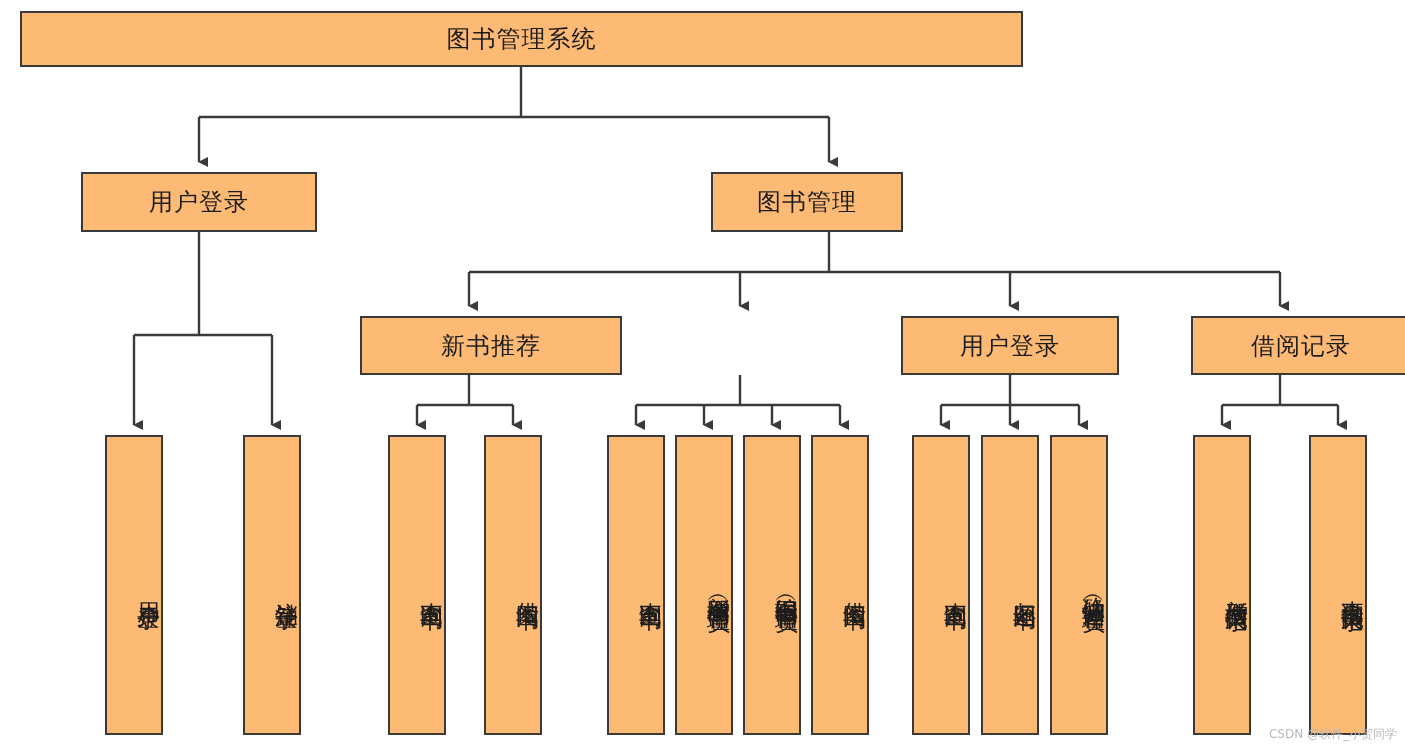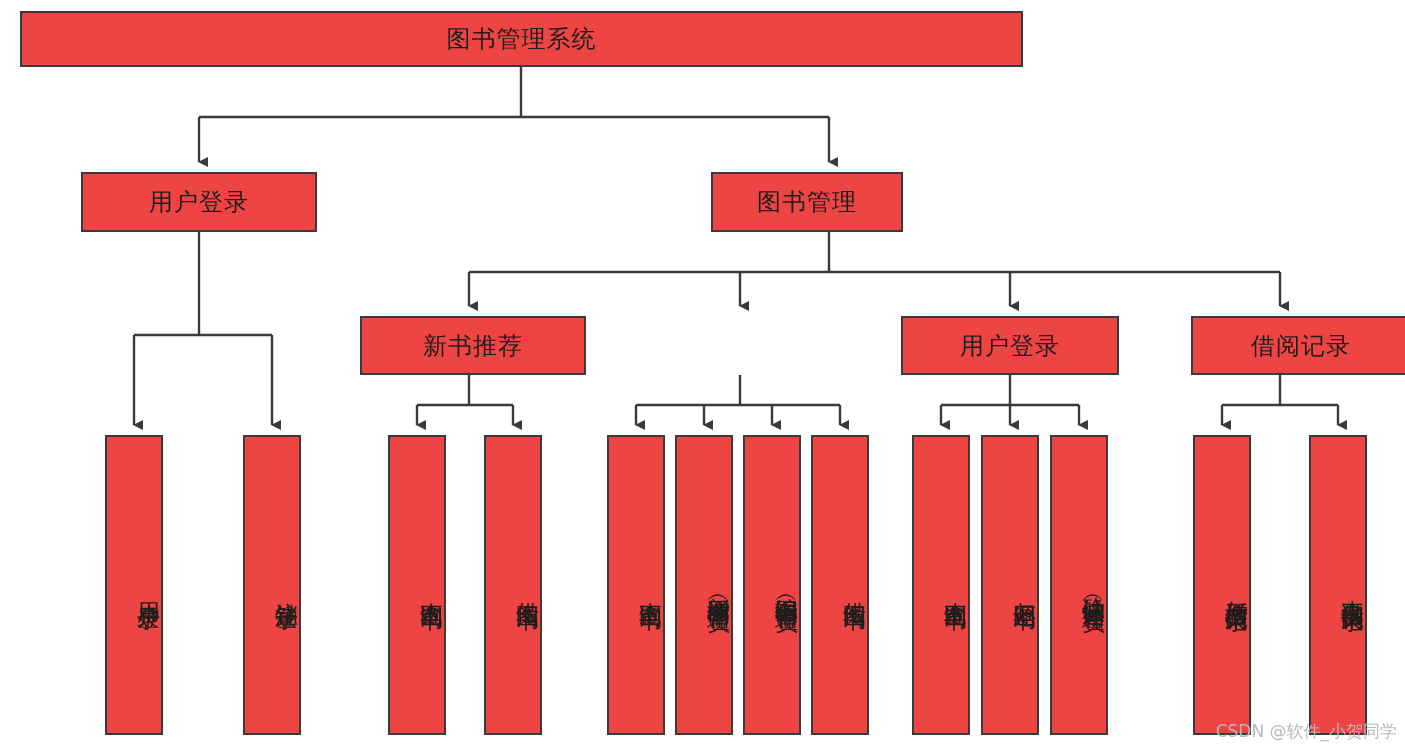--- a/index.html
+++ b/index.html
@@ -21,21 +21,21 @@
     position: absolute;
     left: 0;
     top: 0;
     width: 1405px;
     height: 747px;
   }
   .node {
     position: absolute;
     box-sizing: border-box;
     border: 2px solid #3a3a3a;
-    background: #ef4444;
+    background: #fdba74;
     display: flex;
     align-items: center;
     justify-content: center;
     color: #1d1d1d;
     z-index: 2;
   }
   .node.horiz {
     font-size: 24px;
     letter-spacing: 1px;
   }
@@ -55,21 +55,21 @@
     text-orientation: upright;
     display: block;
   }
   .node.vert.tall .vlabel {
     font-size: 23px;
   }
   #watermark {
     position: absolute;
     right: 8px;
     bottom: 4px;
-    font-size: 17px;
+    font-size: 12px;
     color: #b9b9b9;
     z-index: 5;
     white-space: nowrap;
     font-family: "DejaVu Sans", "Liberation Sans", sans-serif;
   }
 </style>
 </head>
 <body>
 
 <div id="canvas">
@@ -128,21 +128,21 @@
     <span>图书管理系统</span>
   </div>
 
   <div class="node horiz" style="left:81px;top:172px;width:236px;height:60px;">
     <span>用户登录</span>
   </div>
   <div class="node horiz" style="left:711px;top:172px;width:192px;height:60px;">
     <span>图书管理</span>
   </div>
 
-  <div class="node horiz" style="left:360px;top:316px;width:226px;height:59px;">
+  <div class="node horiz" style="left:360px;top:316px;width:262px;height:59px;">
     <span>新书推荐</span>
   </div>
   <div class="node horiz" style="left:901px;top:316px;width:218px;height:59px;">
     <span>用户登录</span>
   </div>
   <div class="node horiz" style="left:1170px;top:316px;width:220px;height:59px;margin-left:21px;">
     <span>借阅记录</span>
   </div>
 
   <div class="node vert" style="left:105px;top:435px;width:58px;height:300px;">

